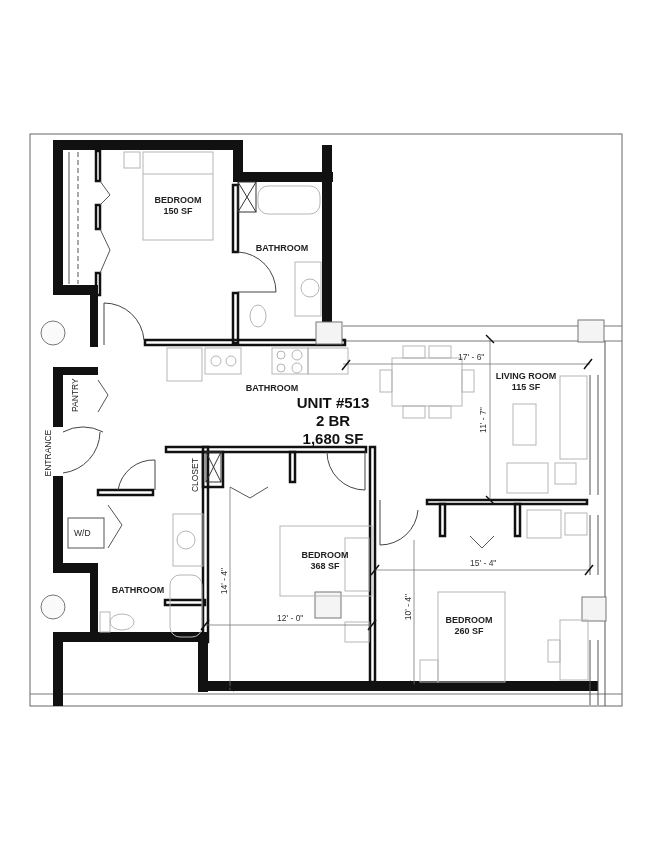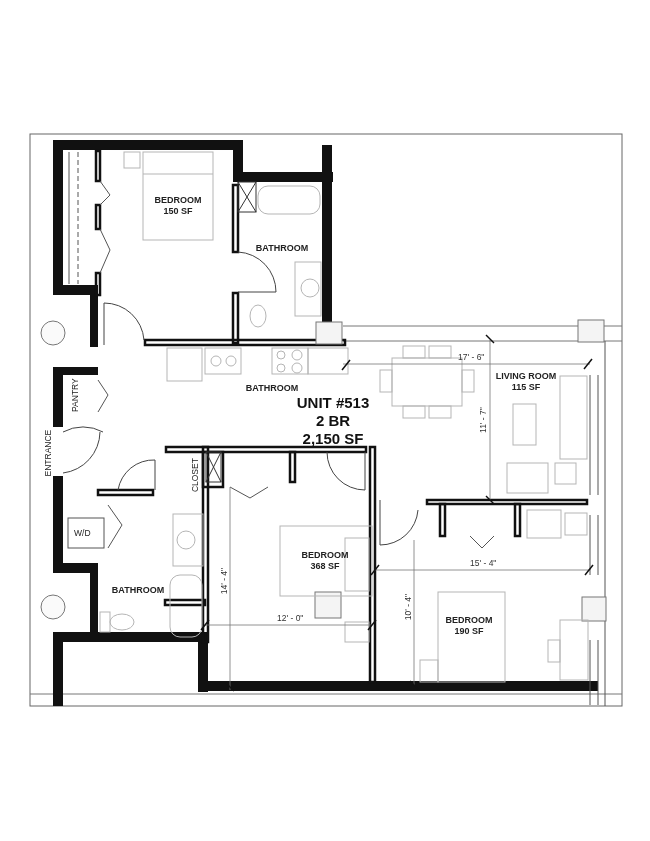--- a/index.html
+++ b/index.html
@@ -200,33 +200,33 @@
 </div>
 <div class="lbl room" style="left:282px; top:243px;">
   <div>BATHROOM</div>
 </div>
 <div class="lbl room" style="left:272px; top:383px;">
   <div>BATHROOM</div>
 </div>
 <div class="lbl unit" style="left:333px; top:394px;">
   <div>UNIT #513</div>
   <div>2 BR</div>
-  <div>2,150 SF</div>
+  <div>1,680 SF</div>
 </div>
 <div class="lbl room" style="left:526px; top:358px;margin-top:13px;">
   <div>LIVING ROOM</div>
   <div>115 SF</div>
 </div>
 <div class="lbl room" style="left:325px; top:550px;">
   <div>BEDROOM</div>
   <div>368 SF</div>
 </div>
 <div class="lbl room" style="left:469px; top:615px;">
   <div>BEDROOM</div>
-  <div>190 SF</div>
+  <div>260 SF</div>
 </div>
 <div class="lbl room" style="left:138px; top:585px;">
   <div>BATHROOM</div>
 </div>
 
 <div class="lbl small rot" style="left:55px; top:390px; width:40px;">PANTRY</div>
 <div class="lbl small rot" style="left:20px; top:448px; width:56px;">ENTRANCE</div>
 <div class="lbl small rot" style="left:175px; top:470px; width:40px;">CLOSET</div>
 <div class="lbl small" style="left:74px; top:528px;">W/D</div>
 

